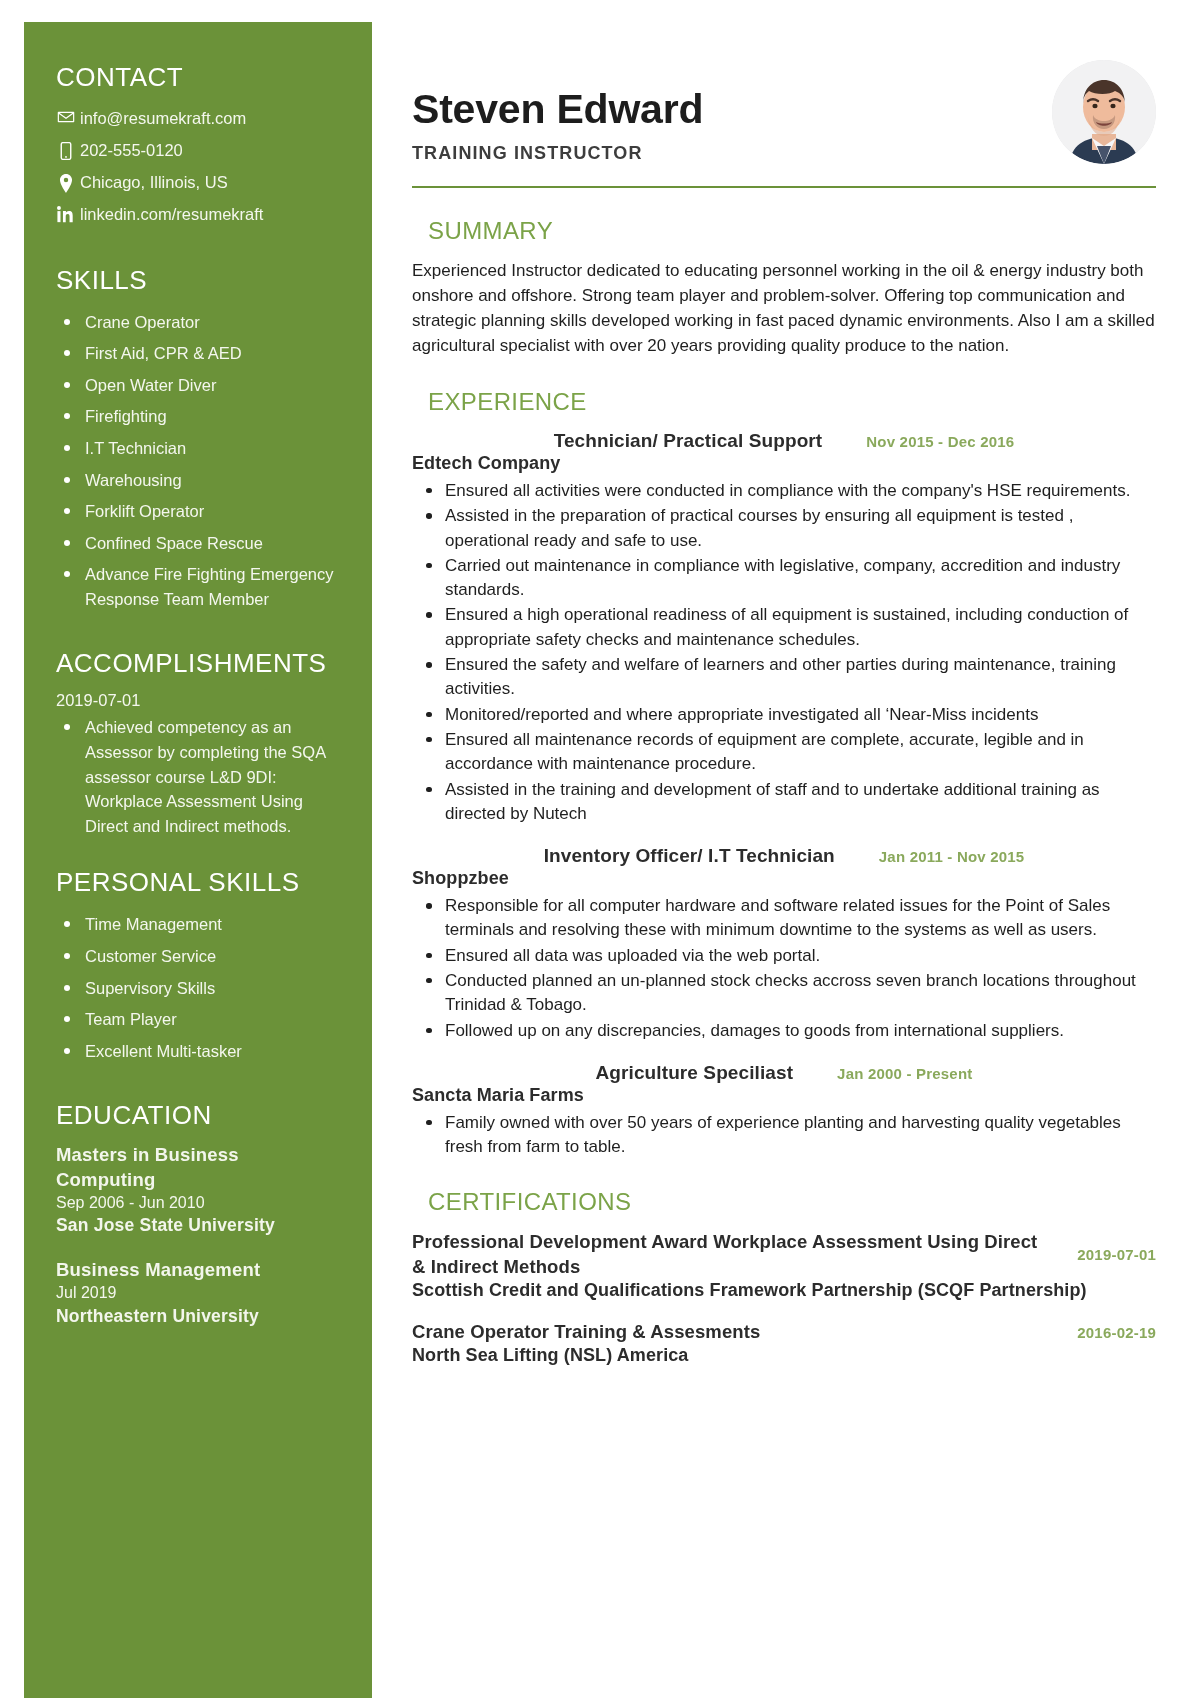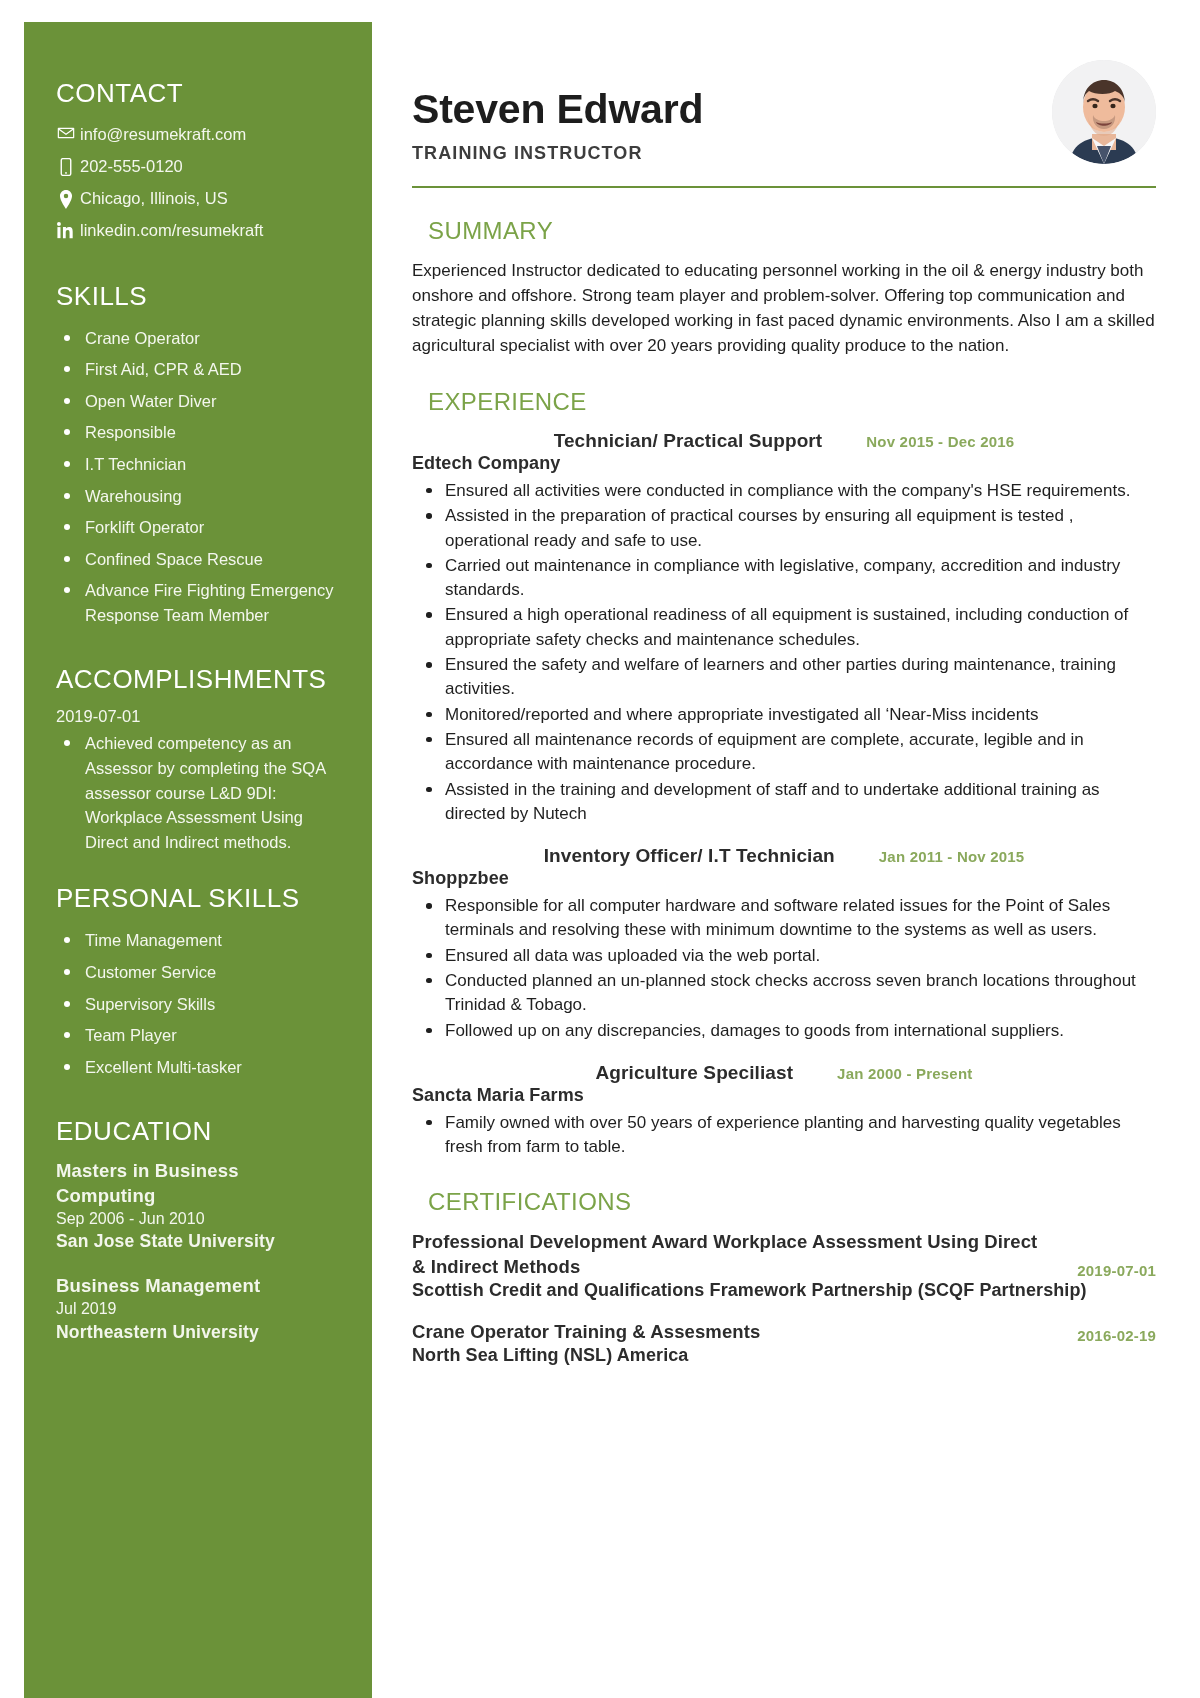--- a/index.html
+++ b/index.html
@@ -13,21 +13,21 @@
     width: 1200px; height: 1698px;
     background: #ffffff;
     display: flex;
     padding: 22px 24px 0 24px;
   }
   
   .sidebar {
     width: 348px;
     background: #6b9239;
     color: #ffffff;
-    padding: 56px 30px 30px 32px;
+    padding: 40px 30px 30px 32px;
     flex: 0 0 348px;
   }
   .side-head {
     font-size: 26px;
     font-weight: 400;
     letter-spacing: 0.5px;
     color: #ffffff;
     margin-bottom: 14px;
   }
   .side-head.tight { margin-bottom: 12px; }
@@ -178,21 +178,21 @@
     position: absolute;
     left: 14px; top: 9px;
     width: 5.5px; height: 5.5px;
     border-radius: 50%;
     background: #1f1f1f;
   }
   .cert { margin-bottom: 17px; }
   .cert-top {
     display: flex;
     justify-content: space-between;
-    align-items: flex-end;
+    align-items: center;
     gap: 32px;
   }
   .cert-name {
     font-size: 18.5px;
     font-weight: bold;
     color: #2c2c2c;
     line-height: 1.32;
     letter-spacing: 0.1px;
   }
   .cert-date {
@@ -262,21 +262,21 @@
     </div>
 
     <div class="sec-gap"></div>
 
     <div>
       <div class="side-head">SKILLS</div>
       <ul class="side-list">
         <li>Crane Operator</li>
         <li>First Aid, CPR &amp; AED</li>
         <li>Open Water Diver</li>
-        <li>Responsible</li>
+        <li>Firefighting</li>
         <li>I.T Technician</li>
         <li>Warehousing</li>
         <li>Forklift Operator</li>
         <li>Confined Space Rescue</li>
         <li>Advance Fire Fighting Emergency Response Team Member</li>
       </ul>
     </div>
 
     <div class="sec-gap"></div>
 

